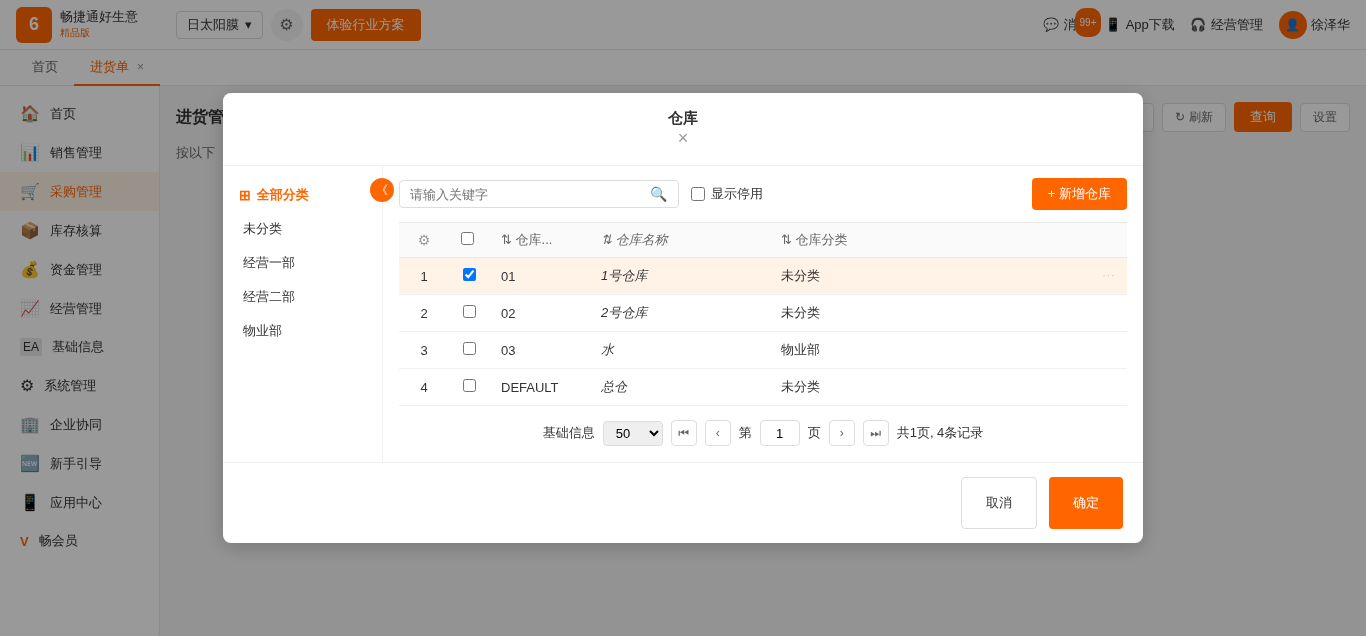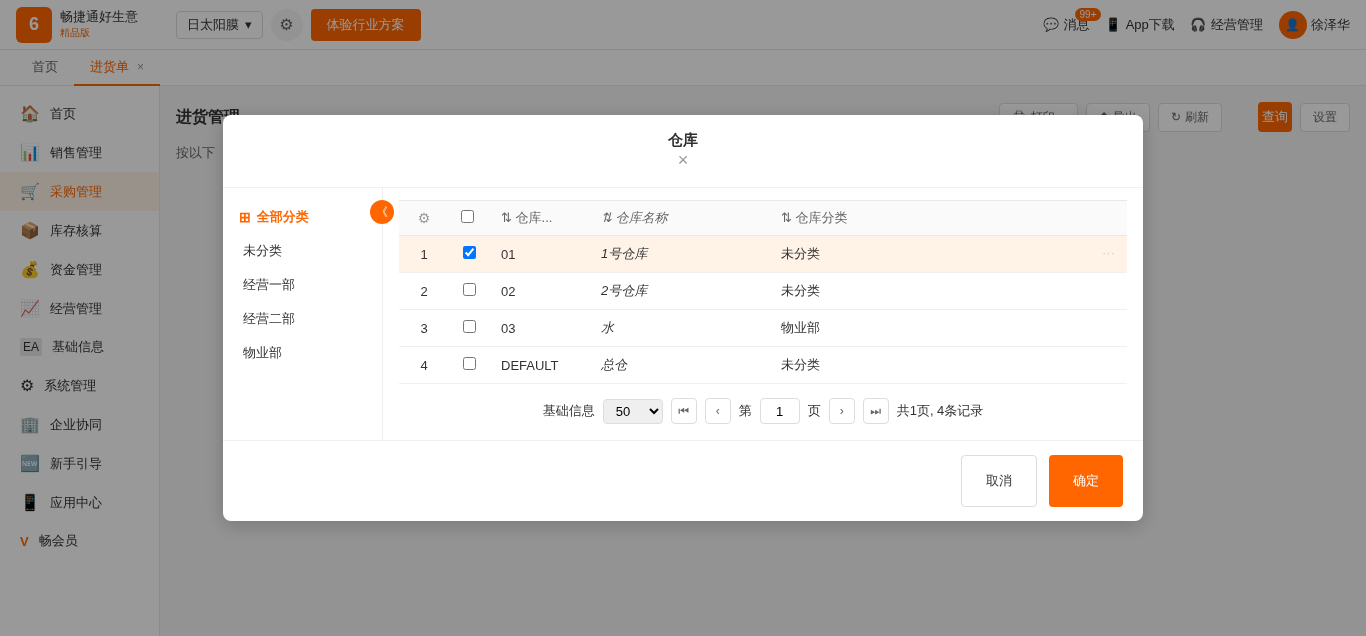--- a/index.html
+++ b/index.html
@@ -52,21 +52,21 @@
       border-radius: 4px; padding: 7px 16px; cursor: pointer;
       font-size: 13px;
     }
     .header-right {
       display: flex; align-items: center; gap: 16px;
       font-size: 13px; color: #333;
     }
     .msg-area { display: flex; align-items: center; gap: 4px; cursor: pointer; position: relative; }
     .badge {
       background: #f60; color: #fff; border-radius: 10px;
-      font-size: 10px; padding: 1px 5px; position: absolute;
+      font-size: 10px; padding: 9px 5px; position: absolute;
       top: -8px; right: -12px;
     }
     .header-right-item { display: flex; align-items: center; gap: 4px; cursor: pointer; }
     .avatar-circle {
       width: 28px; height: 28px; border-radius: 50%;
       background: #f60; color: #fff;
       display: flex; align-items: center; justify-content: center; font-size: 12px;
     }
 
     
@@ -116,21 +116,21 @@
     }
     .page-title { font-size: 16px; font-weight: bold; color: #333; }
     .action-bar { display: flex; gap: 8px; align-items: center; }
     .btn-outline {
       border: 1px solid #ddd; background: #fff; border-radius: 4px;
       padding: 5px 12px; font-size: 12px; cursor: pointer; color: #666;
       display: flex; align-items: center; gap: 4px;
     }
     .btn-primary {
       background: #f60; color: #fff; border: none; border-radius: 4px;
-      padding: 6px 4px; font-size: 13px; cursor: pointer; margin-left: 28px;
+      padding: 6px 16px; font-size: 13px; cursor: pointer;
     }
 
     
     .overlay {
       position: fixed; top: 0; left: 0; right: 0; bottom: 0;
       background: rgba(0,0,0,0.4);
       z-index: 100;
       display: flex; align-items: center; justify-content: center;
     }
 
@@ -413,20 +413,31 @@
         <div class="cat-item">
           <span>经营二部</span>
         </div>
         <div class="cat-item">
           <span>物业部</span>
         </div>
       </div>
 
       <div class="modal-content-area">
 
+        <div class="modal-toolbar">
+          <div class="search-box">
+            <input type="text" placeholder="请输入关键字" style="">
+            <span class="search-icon">🔍</span>
+          </div>
+          <label class="show-disabled-label">
+            <input type="checkbox" class="checkbox-input" style="">
+            <span>显示停用</span>
+          </label>
+          <button class="btn-add">+ 新增仓库</button>
+        </div>
 
         <div style="flex:1;overflow-y:auto;">
           <table class="warehouse-table">
             <thead>
               <tr>
                 <th class="col-num th-gear">
                   <span class="gear-icon">⚙</span>
                 </th>
                 <th class="col-cb">
                   <input type="checkbox" style="">

